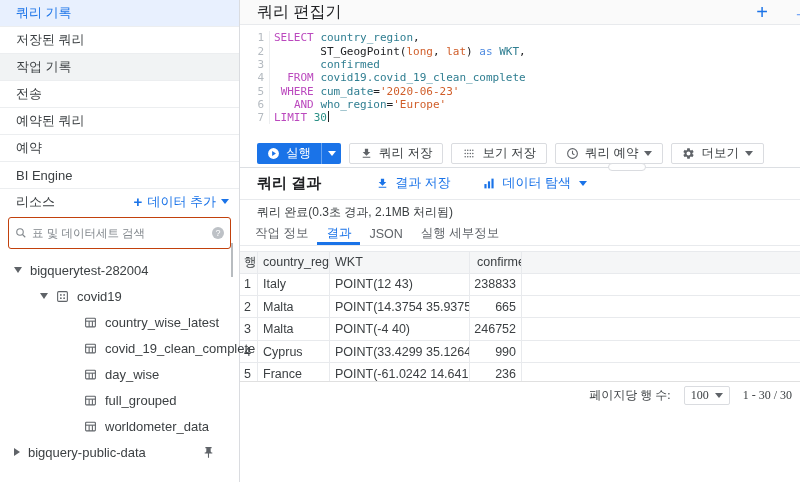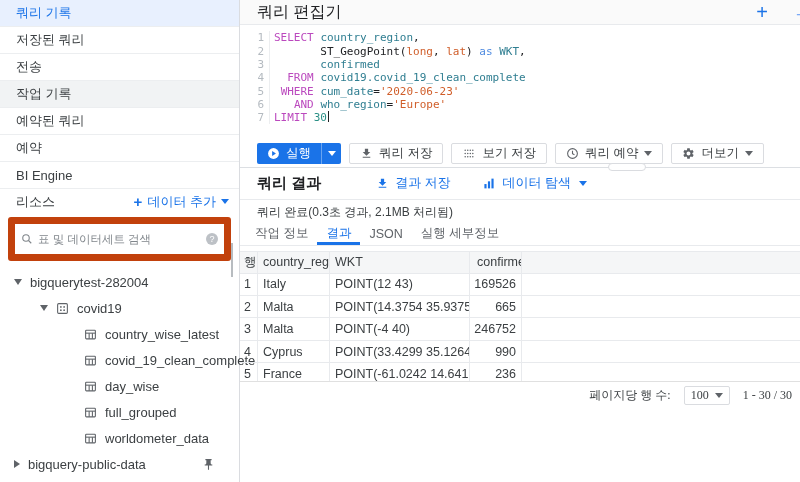--- a/index.html
+++ b/index.html
@@ -11,21 +11,21 @@
   #sidebar { position:relative; width:240px; height:482px; border-right:1px solid #dadce0; background:#fff; flex:none; }
   .nav-item { height:27px; display:flex; align-items:center; padding-left:16px;
     font-size:13px; color:#3c4043; border-bottom:1px solid #eceef0; cursor:pointer; }
   .nav-item.selected { background:#e8f0fe; color:#1a73e8; }
   .nav-item.hover { background:#f1f3f4; }
   #resources-row { height:25px; display:flex; align-items:center; padding:0 10px 0 16px; font-size:13px; }
   #resources-label { color:#3c4043; }
   #add-data { margin-left:auto; display:flex; align-items:center; gap:5px; color:#1a73e8; cursor:pointer; }
   #add-data .plus { font-size:15px; font-weight:bold; }
   .caret { width:0; height:0; border-left:4px solid transparent; border-right:4px solid transparent; border-top:5px solid currentColor; display:inline-block; }
-  #search-box { margin:3px 8px 0 8px; height:18px; border:7px solid #c2410c; border-radius:3px;
+  #search-box { margin:3px 8px 0 8px; height:18px; border:1px solid #c2410c; border-radius:3px;
     display:flex; align-items:center; padding:15px 6px; gap:5px; background:#fff; }
   #search-input { border:none; outline:none; flex:1; font-size:11.5px; color:#3c4043; min-width:0;
     font-family:"Liberation Sans","DejaVu Sans",sans-serif; }
   #search-input::placeholder { color:#80868b; }
   #help-badge { width:12px; height:12px; border-radius:50%; background:#bdc1c6; color:#fff;
     font-size:9px; line-height:12px; text-align:center; flex:none; cursor:pointer; }
   #tree-list { margin-top:8px; }
   .tree-row { height:26px; display:flex; align-items:center; gap:8px; font-size:13px; color:#3c4043; cursor:pointer; }
   .tree-row.project { padding-left:14px; }
   .tree-row.dataset { padding-left:40px; }
@@ -100,25 +100,25 @@
 <div id="app">
 
   <aside id="sidebar">
     <div id="nav-list">
         <div class="nav-item selected">
           <span>쿼리 기록</span>
         </div>
         <div class="nav-item">
           <span>저장된 쿼리</span>
         </div>
+        <div class="nav-item hover">
+          <span>작업 기록</span>
+        </div>
         <div class="nav-item">
           <span>전송</span>
-        </div>
-        <div class="nav-item hover">
-          <span>작업 기록</span>
         </div>
         <div class="nav-item">
           <span>예약된 쿼리</span>
         </div>
         <div class="nav-item">
           <span>예약</span>
         </div>
         <div class="nav-item">
           <span>BI Engine</span>
         </div>
@@ -369,21 +369,21 @@
             <div class="cell c0">행</div>
             <div class="cell c1">country_region</div>
             <div class="cell c2">WKT</div>
             <div class="cell c3">confirmed</div>
             <div class="cell cfill"></div>
           </div>
           <div class="t-row">
             <div class="cell c0">1</div>
             <div class="cell c1">Italy</div>
             <div class="cell c2">POINT(12 43)</div>
-            <div class="cell c3">169526</div>
+            <div class="cell c3">238833</div>
             <div class="cell cfill"></div>
           </div>
           <div class="t-row">
             <div class="cell c0">2</div>
             <div class="cell c1">Malta</div>
             <div class="cell c2">POINT(14.3754 35.9375)</div>
             <div class="cell c3">665</div>
             <div class="cell cfill"></div>
           </div>
           <div class="t-row">

